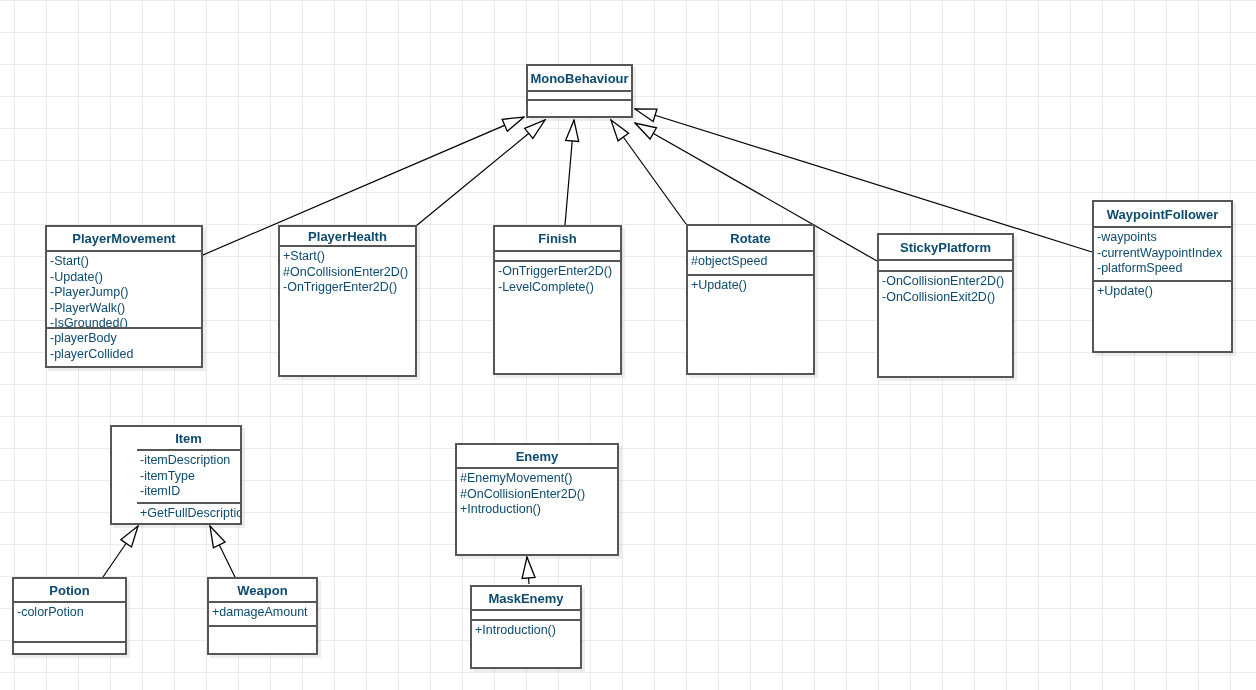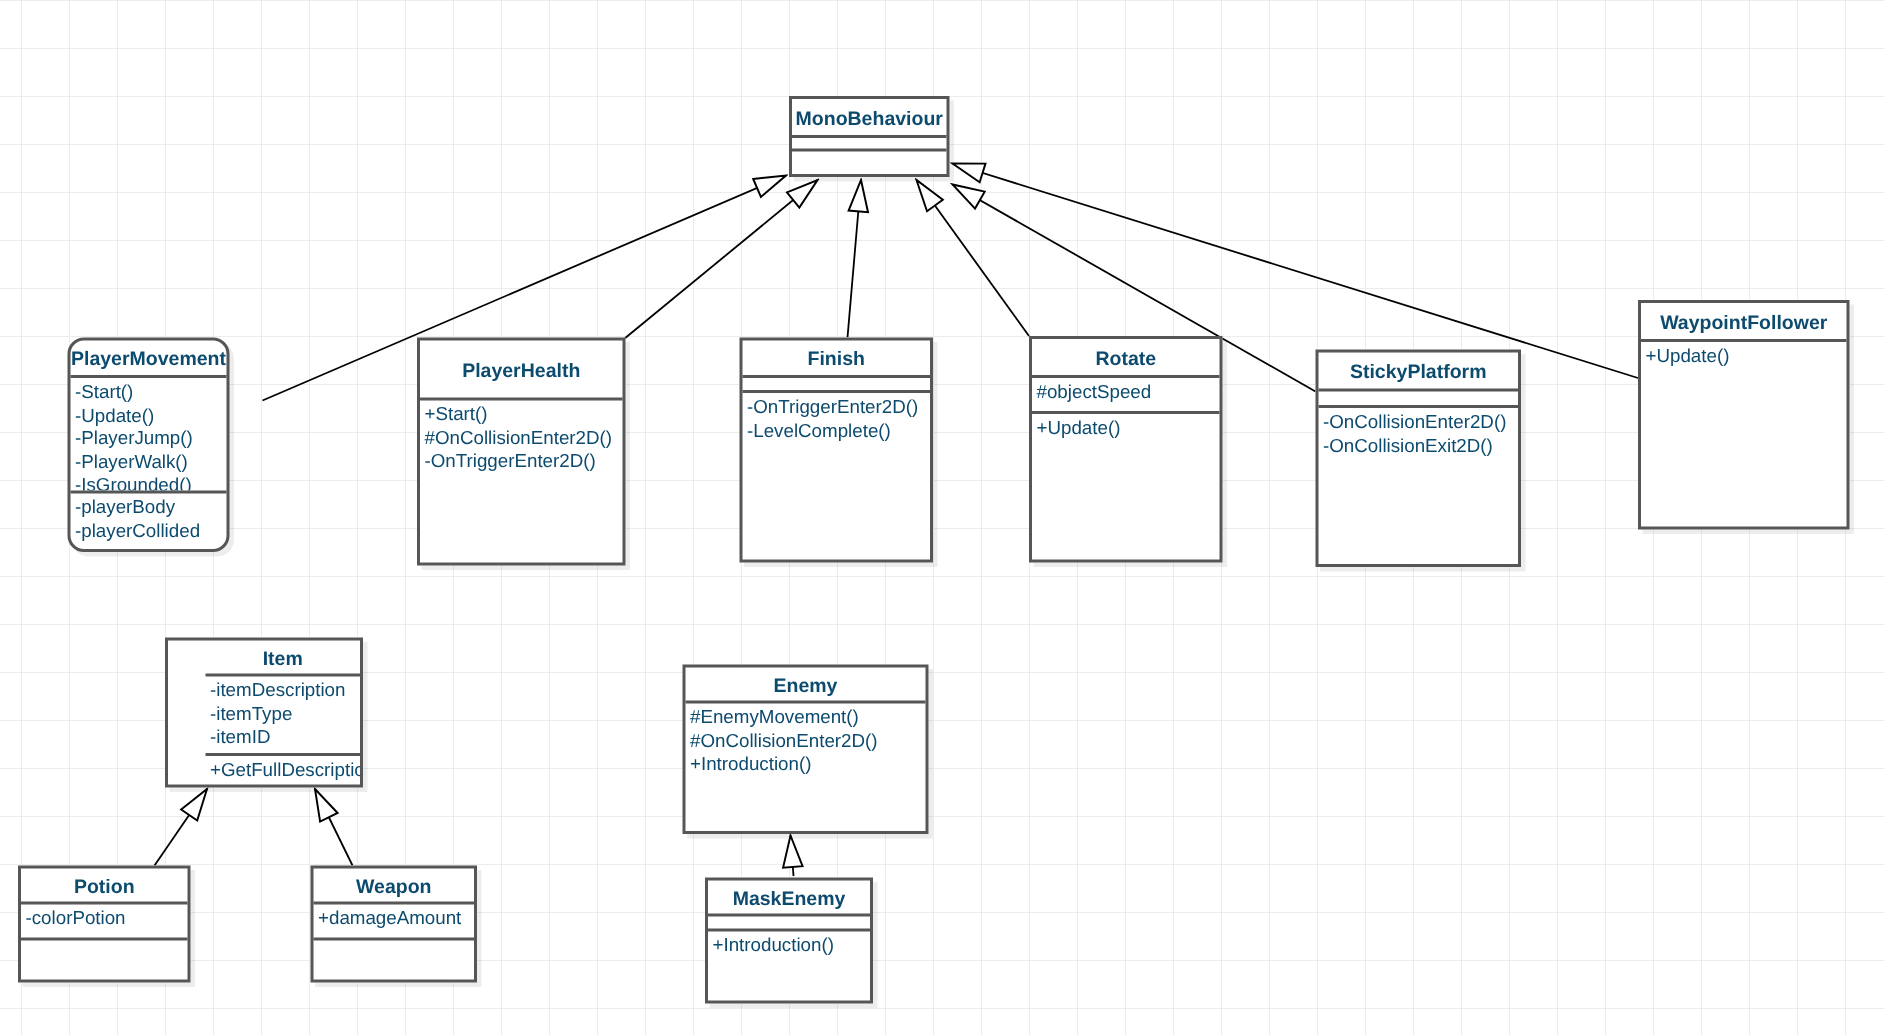--- a/index.html
+++ b/index.html
@@ -82,37 +82,37 @@
     <line x1="235" y1="577" x2="210" y2="526" marker-end="url(#tri)"></line>
     <line x1="529" y1="584" x2="527" y2="557" marker-end="url(#tri)"></line>
   </svg>
 
   <div class="uml-class" style="left:526px;top:64px;width:107px;height:54px;">
     <div class="uml-title" style="height:24px;">MonoBehaviour</div>
     <div class="uml-section empty" style="height:9px;"></div>
     <div class="uml-section empty grow"></div>
   </div>
 
-  <div class="uml-class" style="left:45px;top:225px;width:108px;height:143px;border-radius:11px;">
+  <div class="uml-class" style="left:45px;top:225px;width:158px;height:143px;">
     <div class="uml-title" style="height:23px;">PlayerMovement</div>
     <div class="uml-section grow">
       <div class="uml-member">-Start()</div>
       <div class="uml-member">-Update()</div>
       <div class="uml-member">-PlayerJump()</div>
       <div class="uml-member">-PlayerWalk()</div>
       <div class="uml-member">-IsGrounded()</div>
     </div>
     <div class="uml-section" style="height:39px;">
       <div class="uml-member">-playerBody</div>
       <div class="uml-member">-playerCollided</div>
     </div>
   </div>
 
   <div class="uml-class" style="left:278px;top:225px;width:139px;height:152px;">
-    <div class="uml-title" style="height:38px;text-align:right;">PlayerHealth</div>
+    <div class="uml-title" style="height:18px;text-align:right;">PlayerHealth</div>
     <div class="uml-section grow">
       <div class="uml-member">+Start()</div>
       <div class="uml-member">#OnCollisionEnter2D()</div>
       <div class="uml-member">-OnTriggerEnter2D()</div>
     </div>
   </div>
 
   <div class="uml-class" style="left:493px;top:225px;width:129px;height:150px;">
     <div class="uml-title" style="height:23px;">Finish</div>
     <div class="uml-section empty" style="height:10px;"></div>
@@ -136,20 +136,25 @@
     <div class="uml-title" style="height:24px;">StickyPlatform</div>
     <div class="uml-section empty" style="height:11px;"></div>
     <div class="uml-section grow">
       <div class="uml-member">-OnCollisionEnter2D()</div>
       <div class="uml-member">-OnCollisionExit2D()</div>
     </div>
   </div>
 
   <div class="uml-class" style="left:1092px;top:200px;width:141px;height:153px;">
     <div class="uml-title" style="height:24px;">WaypointFollower</div>
+    <div class="uml-section" style="height:54px;">
+      <div class="uml-member">-waypoints</div>
+      <div class="uml-member">-currentWaypointIndex</div>
+      <div class="uml-member">-platformSpeed</div>
+    </div>
     <div class="uml-section grow">
       <div class="uml-member">+Update()</div>
     </div>
   </div>
 
   <div class="uml-class" style="left:110px;top:425px;width:132px;height:100px;padding-left:25px;">
     <div class="uml-title" style="height:22px;">Item</div>
     <div class="uml-section" style="height:53px;">
       <div class="uml-member">-itemDescription</div>
       <div class="uml-member">-itemType</div>
@@ -164,21 +169,21 @@
     <div class="uml-title" style="height:22px;">Enemy</div>
     <div class="uml-section grow">
       <div class="uml-member">#EnemyMovement()</div>
       <div class="uml-member">#OnCollisionEnter2D()</div>
       <div class="uml-member">+Introduction()</div>
     </div>
   </div>
 
   <div class="uml-class" style="left:12px;top:577px;width:115px;height:78px;">
     <div class="uml-title" style="height:22px;">Potion</div>
-    <div class="uml-section" style="height:24px;">
+    <div class="uml-section" style="height:40px;">
       <div class="uml-member">-colorPotion</div>
     </div>
     <div class="uml-section empty grow"></div>
   </div>
 
   <div class="uml-class" style="left:207px;top:577px;width:111px;height:78px;">
     <div class="uml-title" style="height:22px;">Weapon</div>
     <div class="uml-section" style="height:24px;">
       <div class="uml-member">+damageAmount</div>
     </div>

